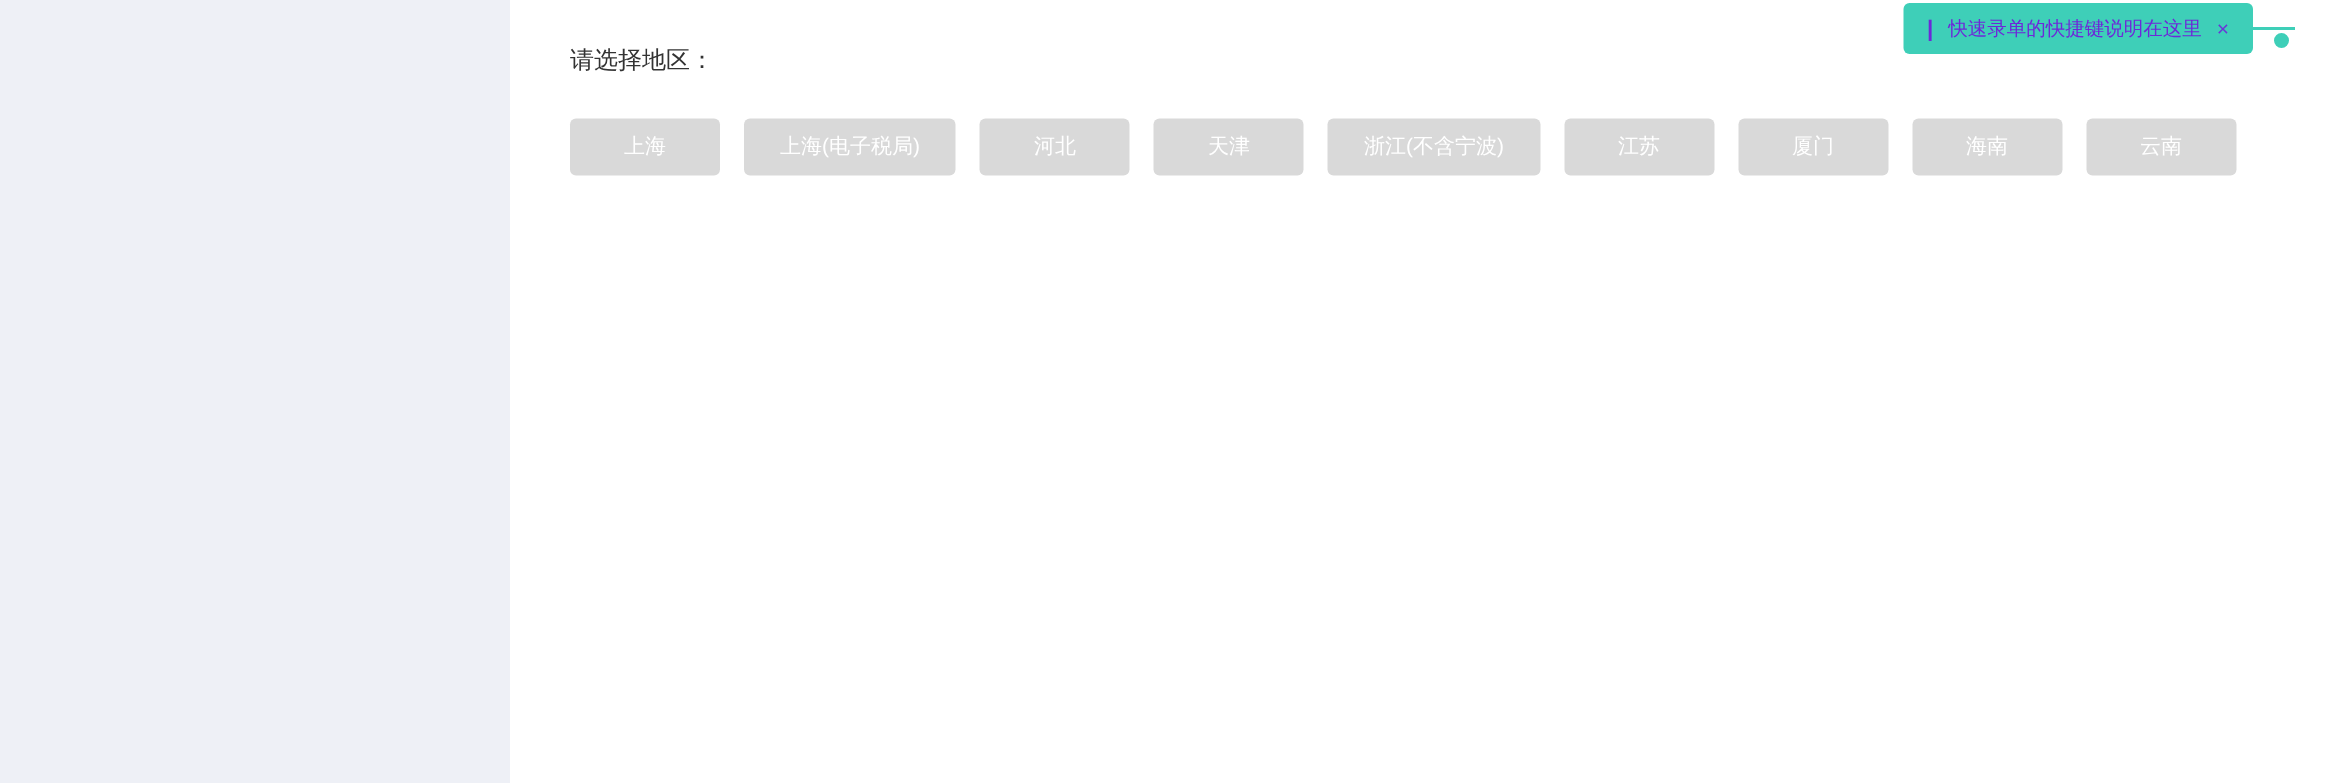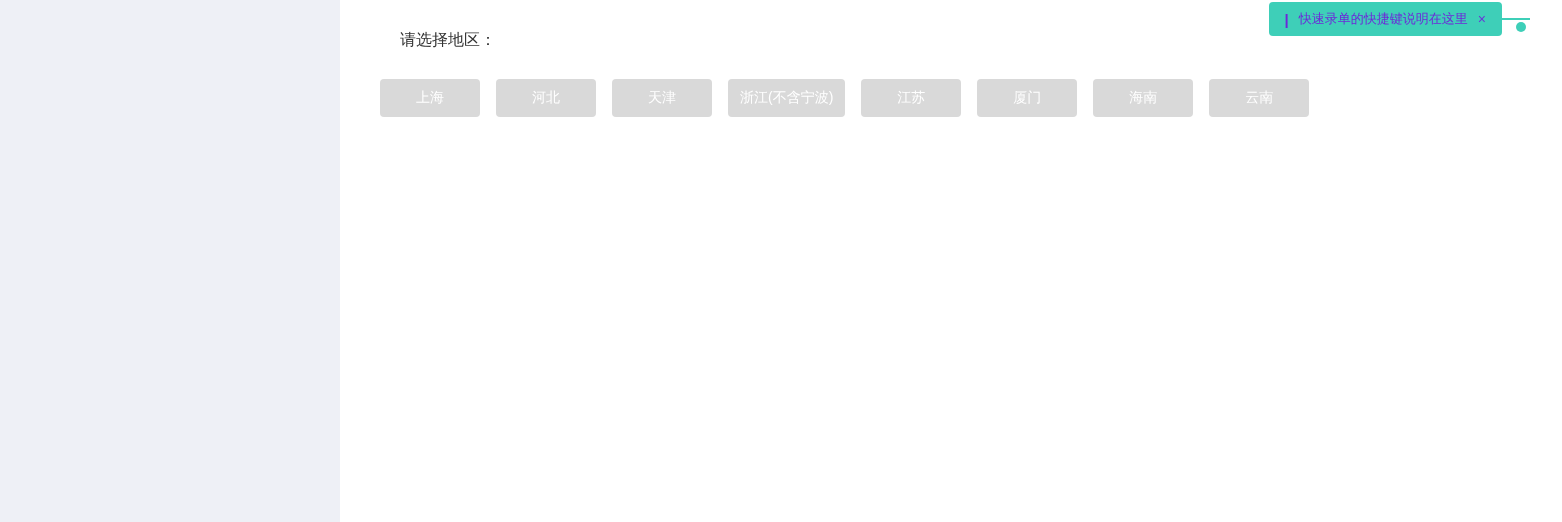--- a/index.html
+++ b/index.html
@@ -34,35 +34,34 @@
       bottom: 0;
       background: #ffffff;
       padding: 30px 40px;
     }
 
     .page-title {
       font-size: 16px;
       color: #333;
       margin-bottom: 28px;
       font-weight: normal;
-      margin-left: 20px;
     }
 
     .region-grid {
       display: flex;
       flex-wrap: wrap;
       gap: 16px;
     }
 
     .region-btn {
       background: #d9d9d9;
       color: #ffffff;
       border: none;
       border-radius: 4px;
-      padding: 10px 12px;
+      padding: 10px 24px;
       font-size: 14px;
       cursor: pointer;
       font-family: 'Microsoft YaHei', '微软雅黑', sans-serif;
       white-space: nowrap;
       min-width: 100px;
       text-align: center;
     }
 
     
     .tooltip-banner {
@@ -118,20 +117,21 @@
   </style>
 </head>
 <body>
 
 <div class="sidebar"></div>
 
 <div class="main-content">
   <div class="page-title">请选择地区：</div>
   <div class="region-grid" id="region-grid">
   <button class="region-btn">上海</button>
+      <button class="region-btn">上海(电子税局)</button>
       <button class="region-btn">河北</button>
       <button class="region-btn">天津</button>
       <button class="region-btn">浙江(不含宁波)</button>
       <button class="region-btn">江苏</button>
       <button class="region-btn">厦门</button>
       <button class="region-btn">海南</button>
       <button class="region-btn">云南</button>
     </div>
 </div>
 

